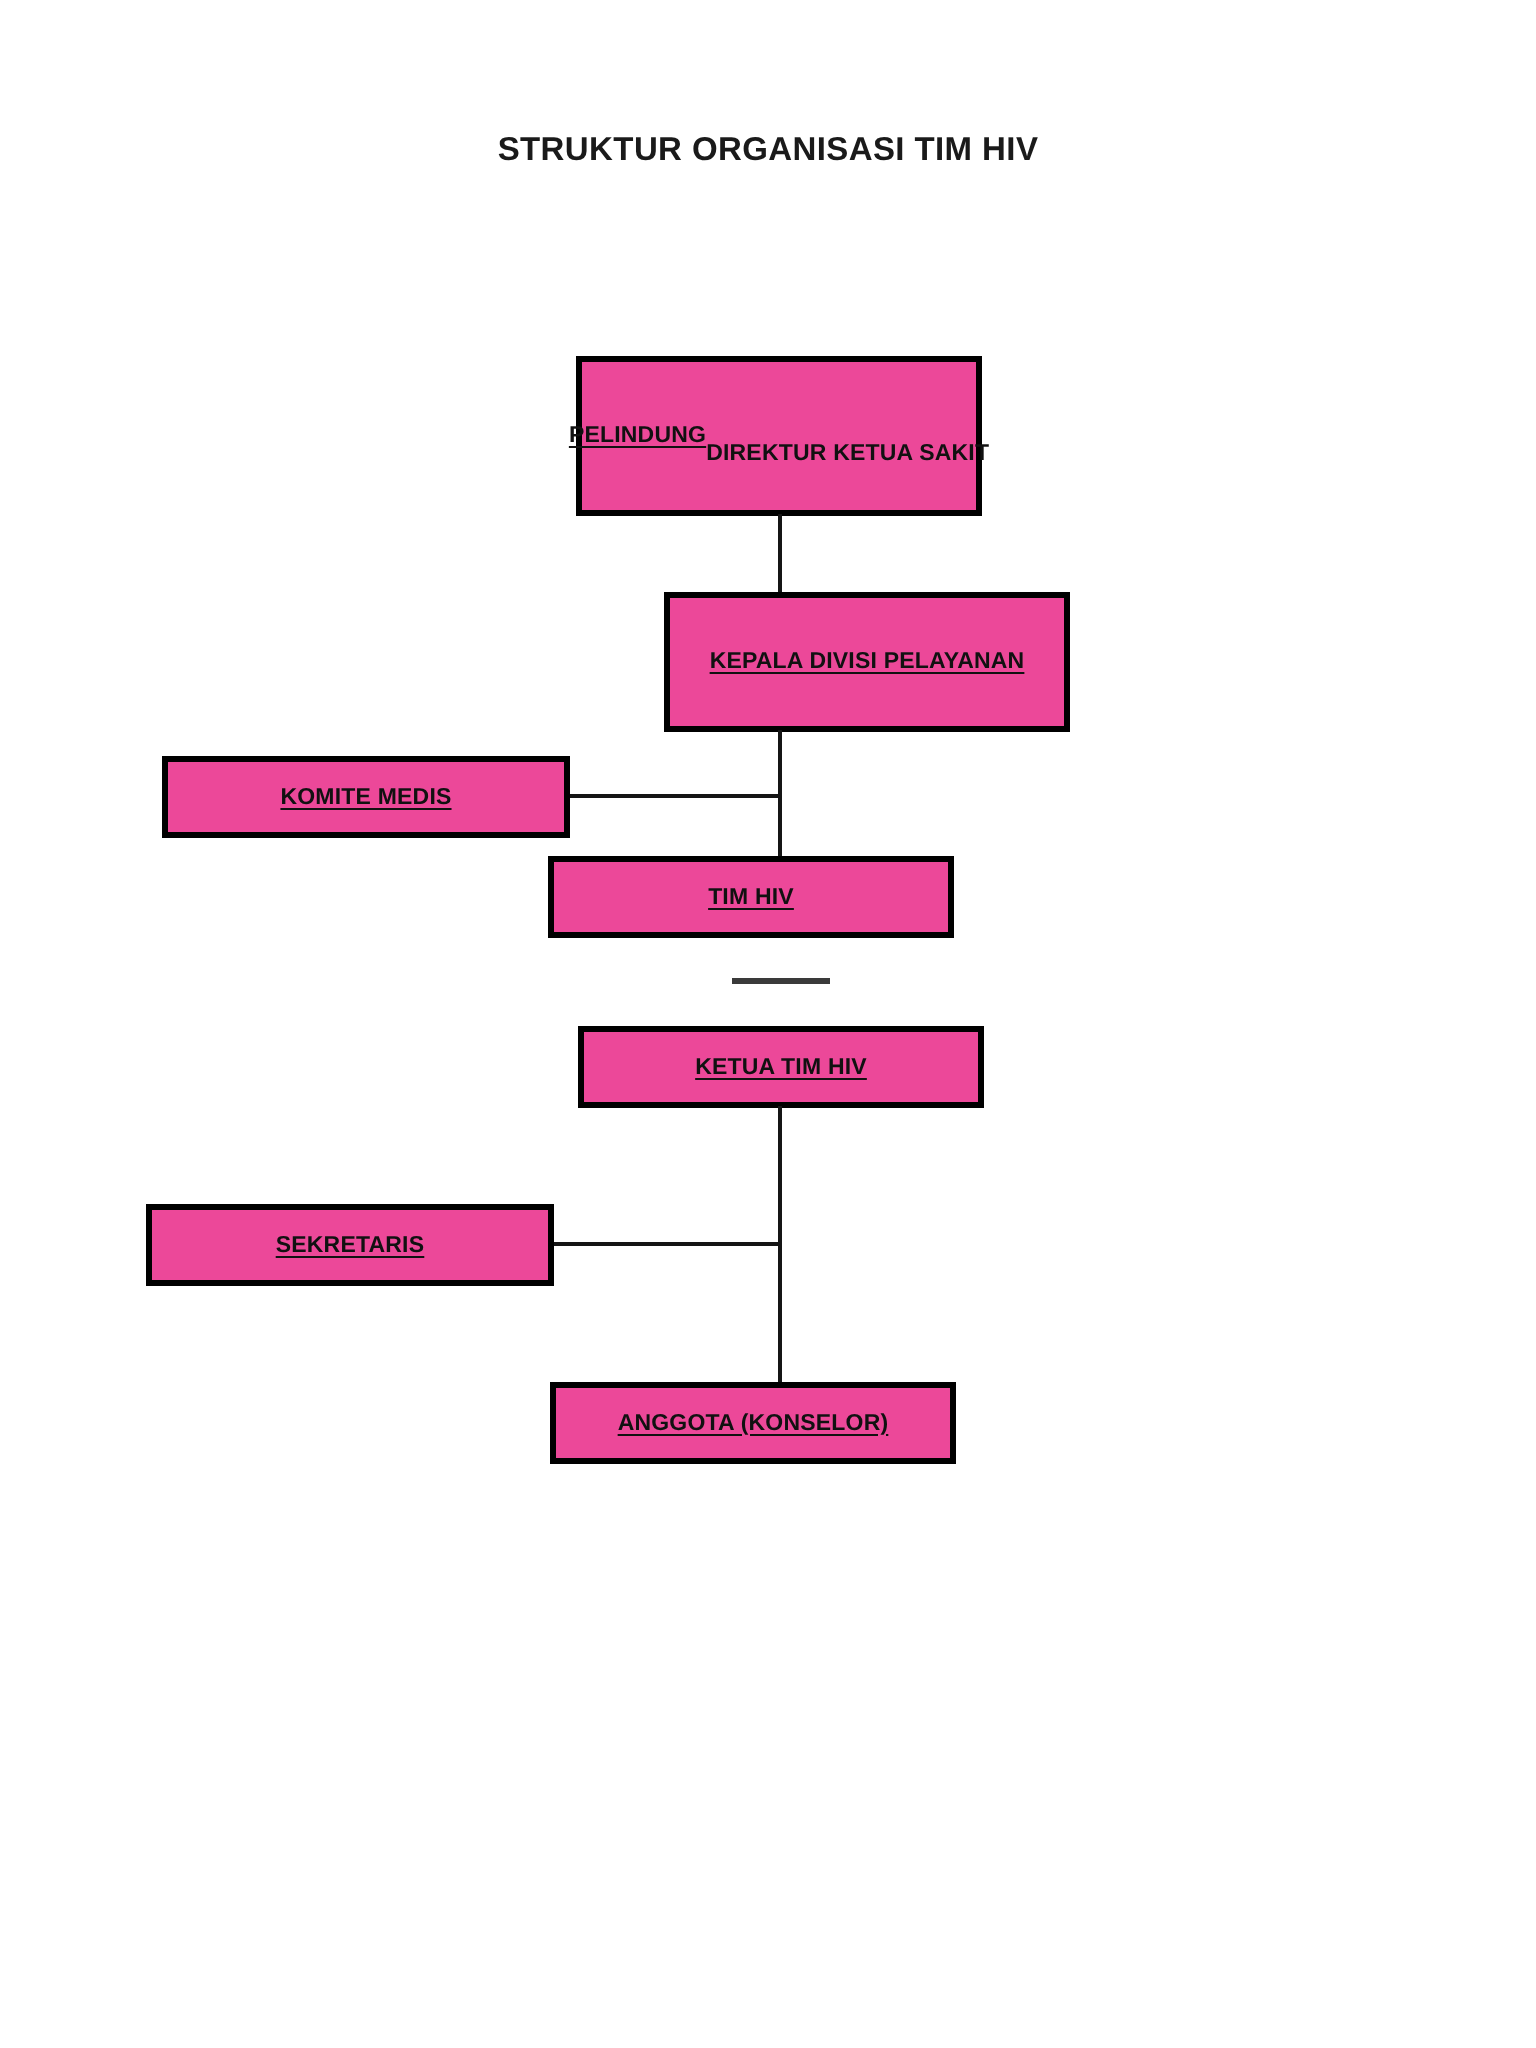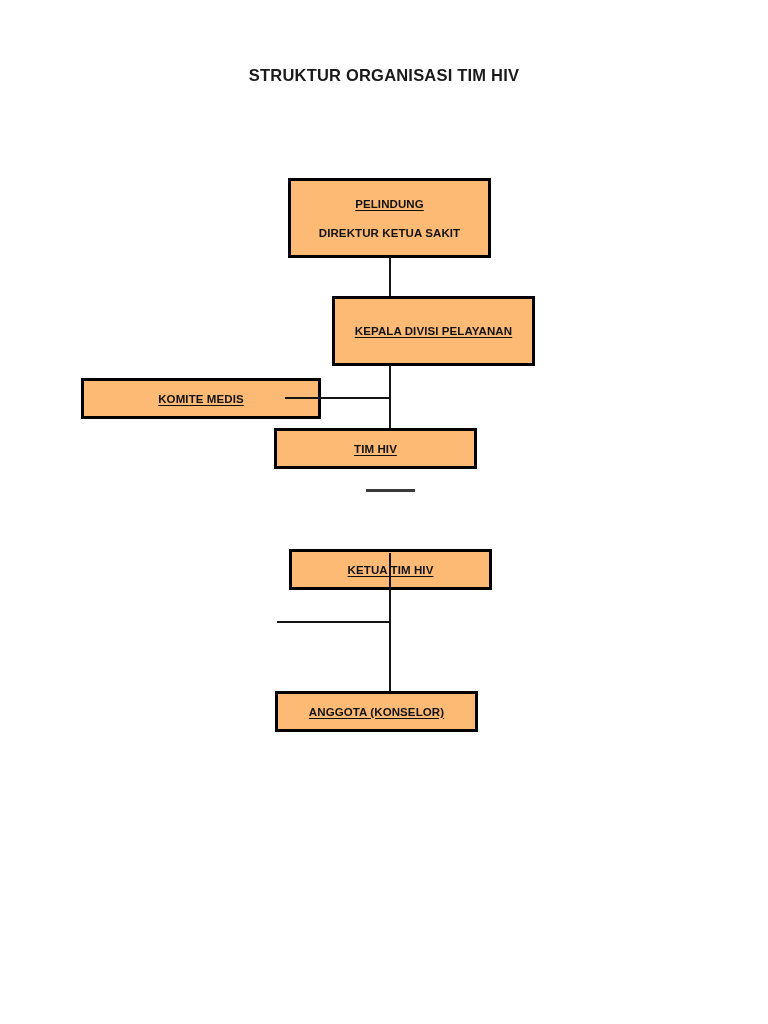--- a/index.html
+++ b/index.html
@@ -27,23 +27,23 @@
     text-align: center;
     font-size: 16.5px;
     font-weight: bold;
     letter-spacing: 0.2px;
     color: #1a1a1a;
   }
   .node {
     position: absolute;
     box-sizing: border-box;
     border: 3px solid #000000;
-    background: #fdba74;
+    background: #ec4899;
     display: flex;
-    flex-direction: column;
+    flex-direction: row;
     align-items: center;
     justify-content: center;
   }
   .node .line-text {
     font-size: 11.5px;
     font-weight: bold;
     color: #111111;
     letter-spacing: 0.1px;
     text-align: center;
     white-space: nowrap;
@@ -84,38 +84,41 @@
   </div>
 
   <div class="connector v" style="left:389px; top:257px; height:40px;"></div>
 
   <div class="node" style="left:288px; top:296px; width:203px; height:70px;margin-left:44px;">
     <span class="line-text underlined">KEPALA DIVISI PELAYANAN</span>
   </div>
 
   <div class="connector v" style="left:389px; top:365px; height:66px;"></div>
 
-  <div class="node" style="left:81px; top:378px; width:240px; height:41px;">
+  <div class="node" style="left:81px; top:378px; width:204px; height:41px;">
     <span class="line-text underlined">KOMITE MEDIS</span>
   </div>
 
   <div class="connector h" style="left:285px; top:397px; width:106px;"></div>
 
   <div class="node" style="left:274px; top:428px; width:203px; height:41px;">
     <span class="line-text underlined">TIM HIV</span>
   </div>
 
   <div class="stub" style="left:366px; top:489px; width:49px;"></div>
 
-  <div class="node" style="left:289px; top:513px; width:203px; height:41px;margin-top:36px;">
+  <div class="node" style="left:289px; top:513px; width:203px; height:41px;">
     <span class="line-text underlined">KETUA TIM HIV</span>
   </div>
 
   <div class="connector v" style="left:389px; top:553px; height:139px;"></div>
 
+  <div class="node" style="left:73px; top:602px; width:204px; height:41px;">
+    <span class="line-text underlined">SEKRETARIS</span>
+  </div>
 
   <div class="connector h" style="left:277px; top:621px; width:114px;"></div>
 
   <div class="node" style="left:275px; top:691px; width:203px; height:41px;">
     <span class="line-text underlined">ANGGOTA (KONSELOR)</span>
   </div>
 
 </div>
 
 </body></html>

